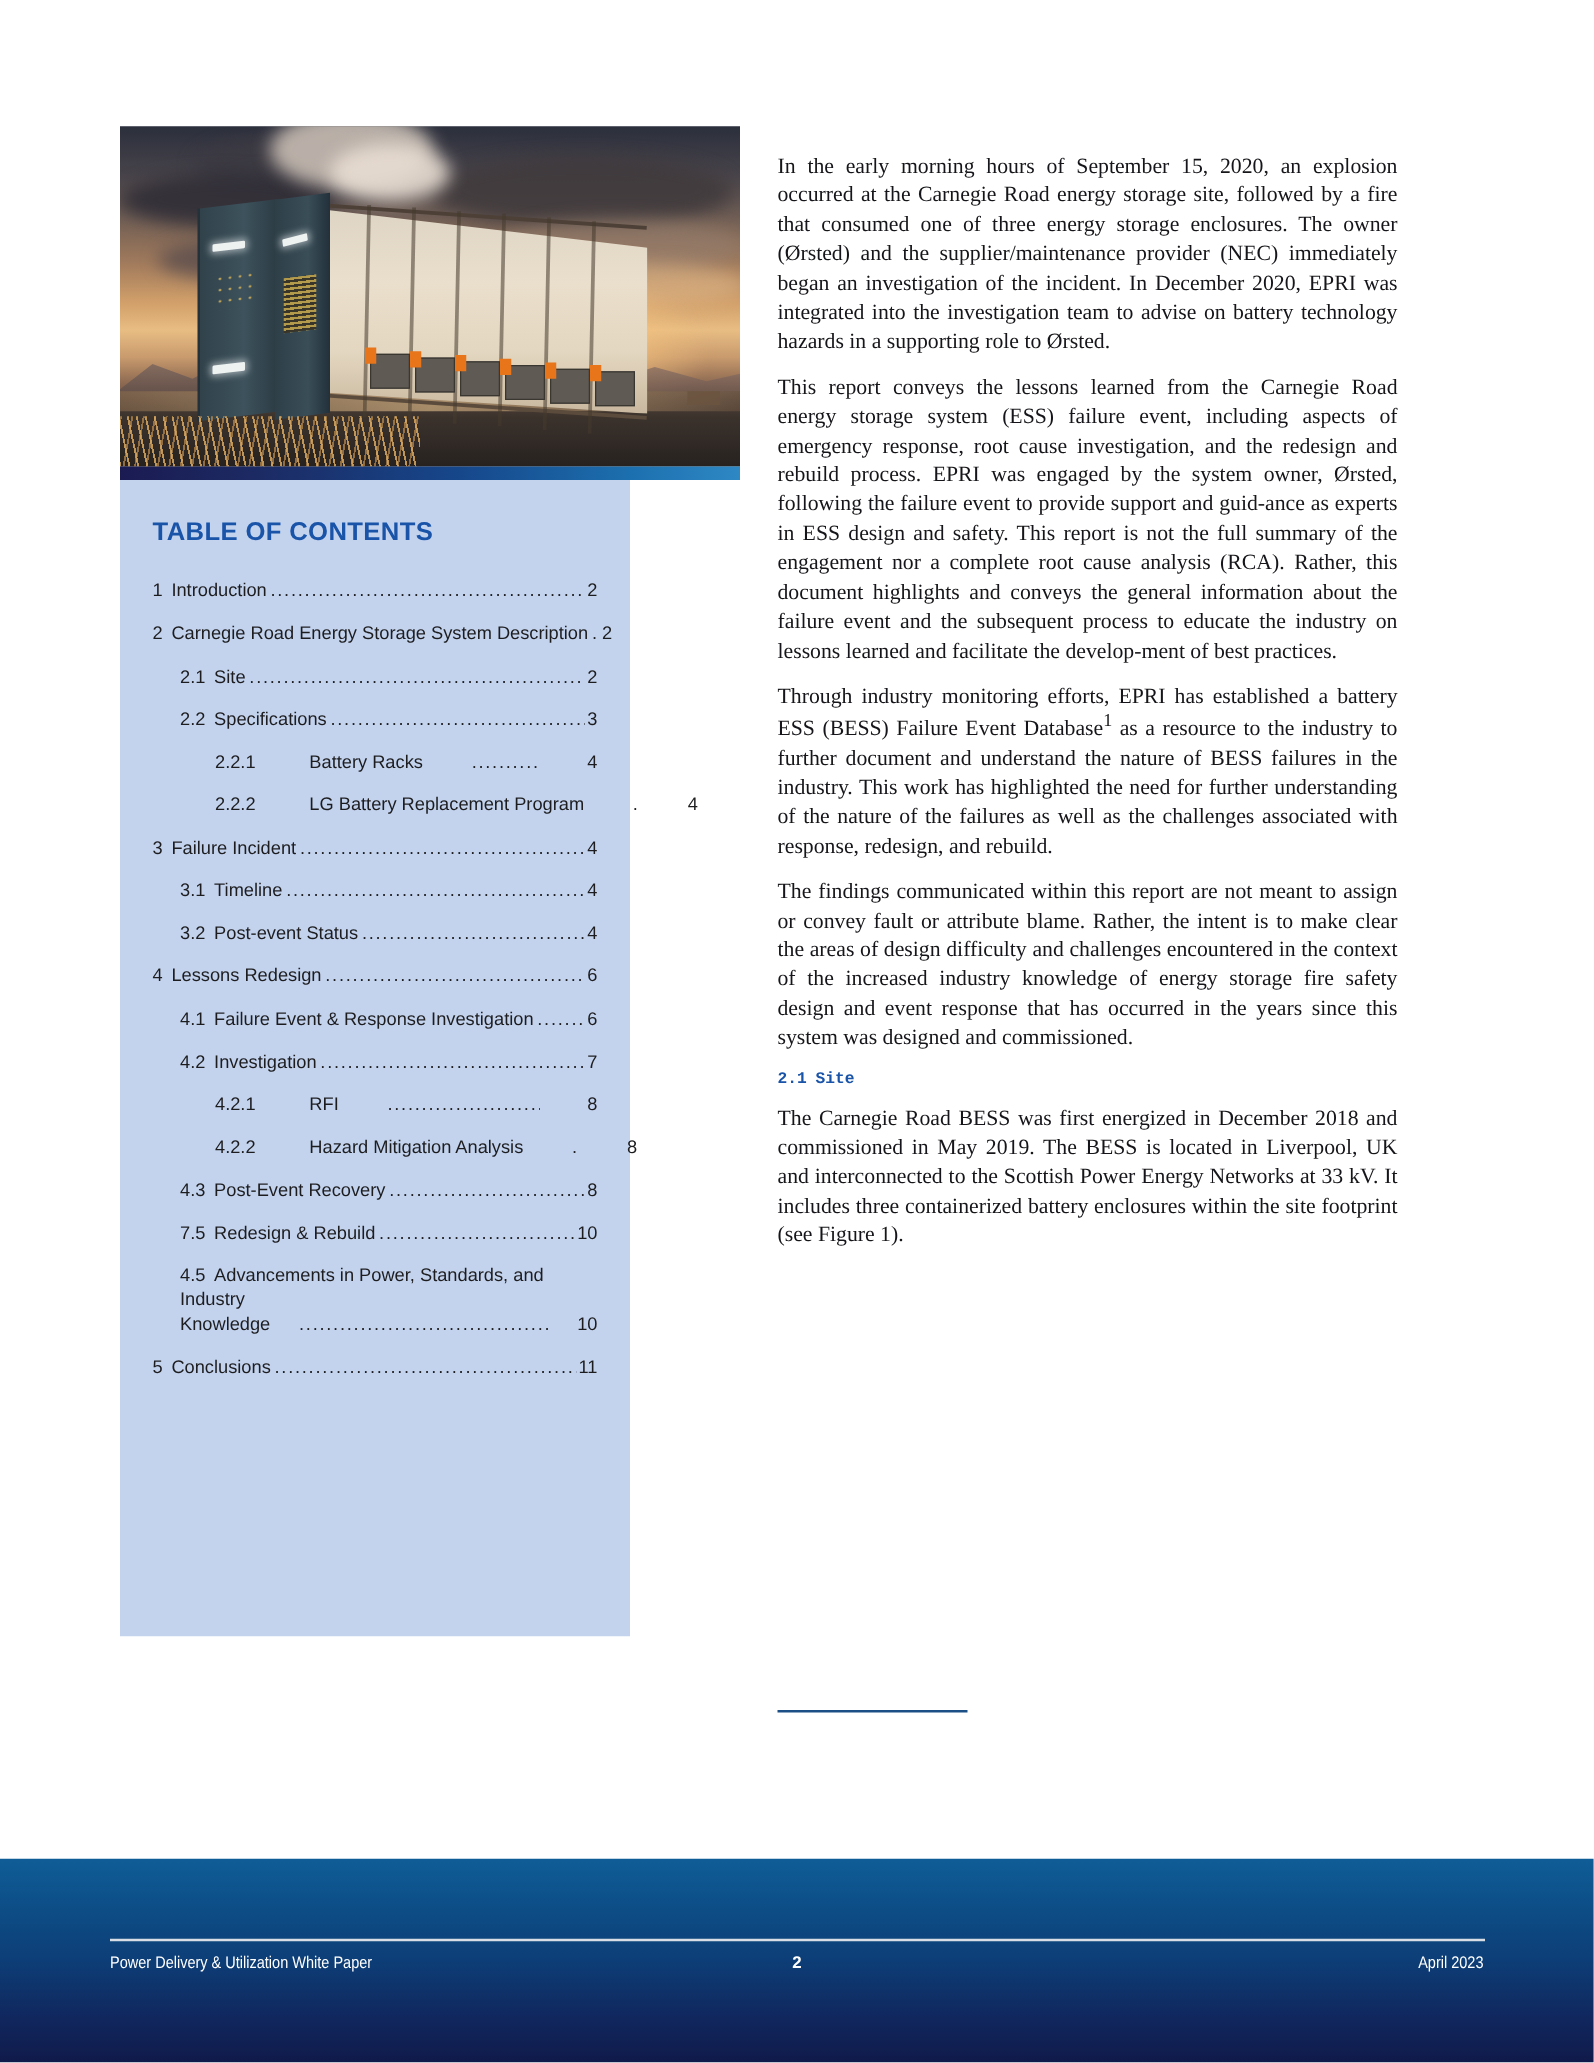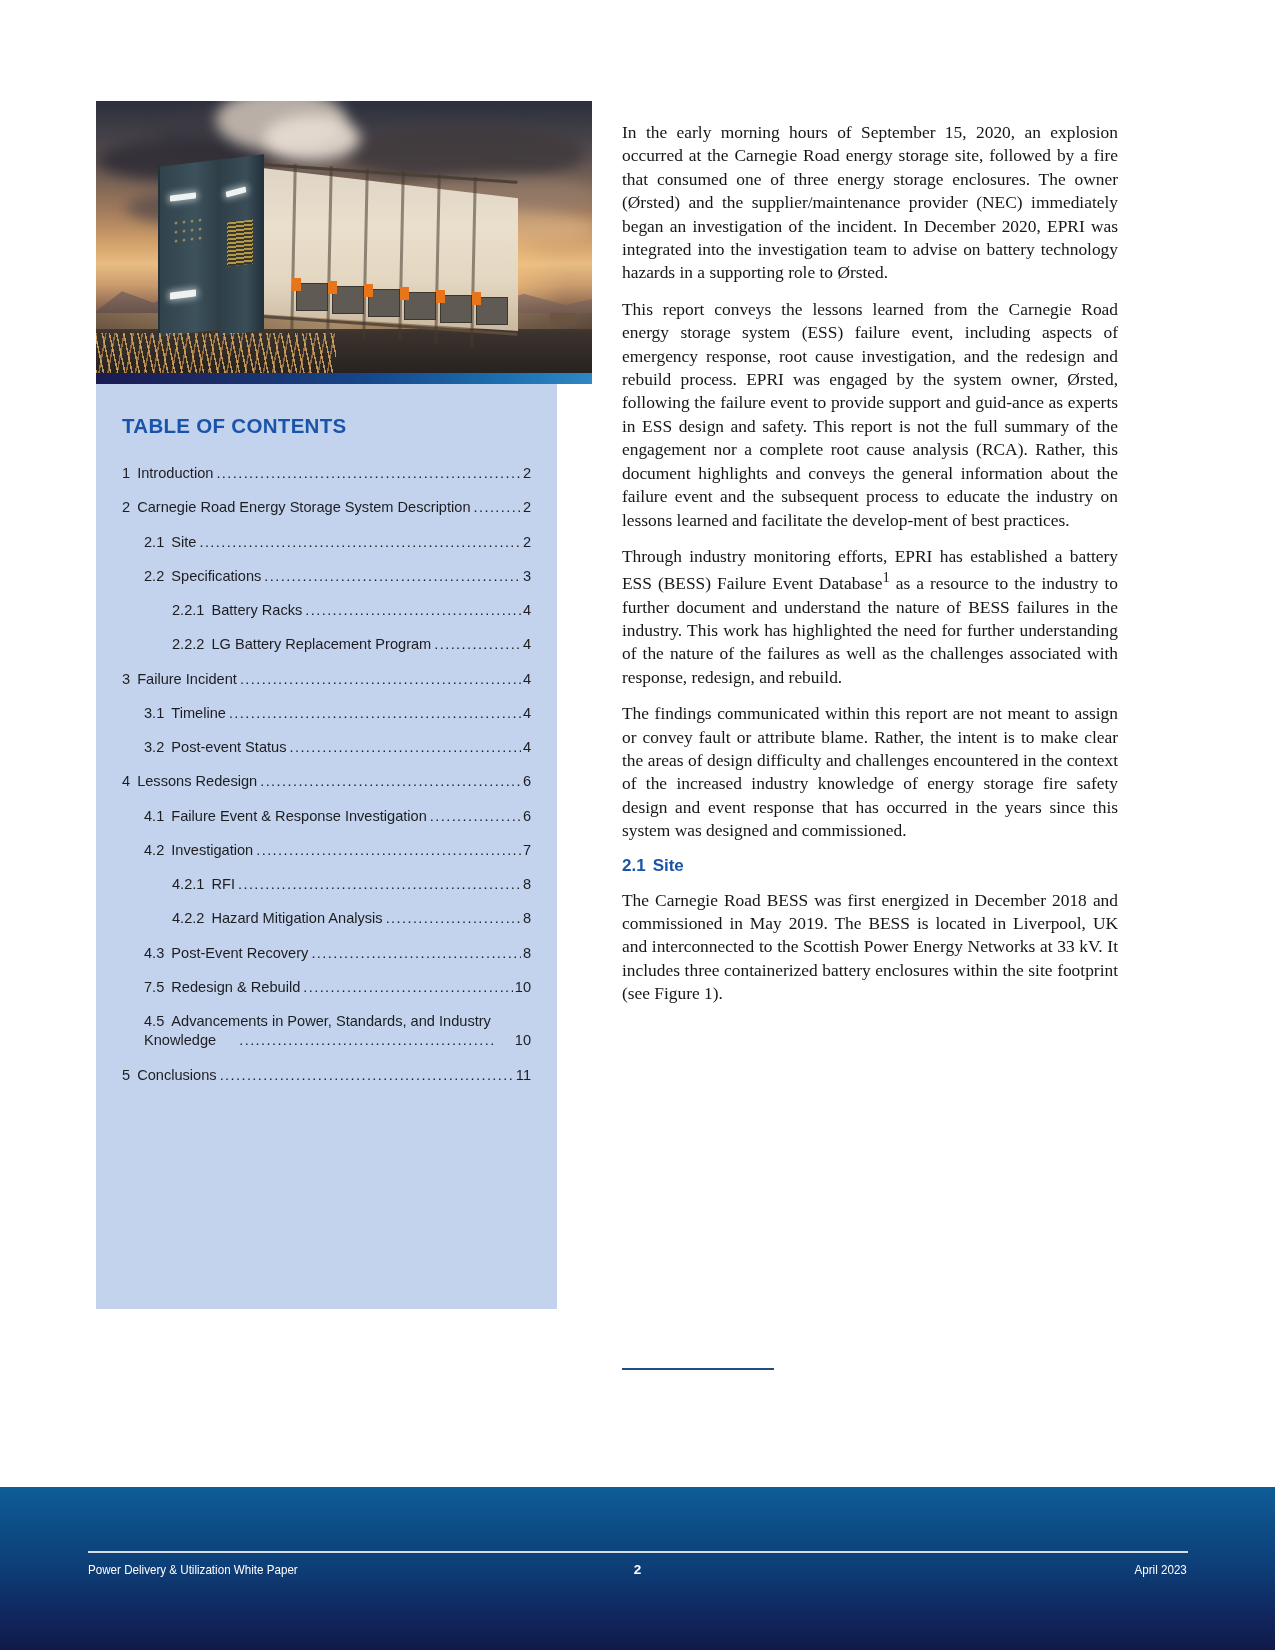--- a/index.html
+++ b/index.html
@@ -140,21 +140,21 @@
   }
 
   
   #hero-divider {
     width: 496px; height: 11px;
     background: linear-gradient(to right, #1b1b52 0%, #1c2a63 22%, #16478b 55%, #1c6fae 82%, #2e88c4 100%);
   }
 
   
   #toc-panel {
-    width: 461px;
+    width: 408px;
     background: #c3d3ee;
     padding: 30px 26px 42px 26px;
     box-sizing: border-box;
     min-height: 925px;
   }
   #toc-title {
     font-family: "Liberation Sans", sans-serif;
     font-weight: bold;
     font-size: 20.5px;
     letter-spacing: .3px;
@@ -165,21 +165,21 @@
     display: flex;
     align-items: baseline;
     font-family: "Liberation Sans", sans-serif;
     font-size: 14.6px;
     color: #1d1d1f;
     margin-bottom: 15px;
     line-height: 1.32;
   }
   .toc-row.lvl1 { margin-left: 0px; }
   .toc-row.lvl2 { margin-left: 22px; }
-  .toc-row.lvl3 { margin-left: 50px; }
+  .toc-row.lvl3 { margin-left: 50px; gap: 36px; }
   .toc-num { white-space: nowrap; margin-right: 7px; }
   .toc-label { white-space: nowrap; }
   .toc-dots {
     flex: 1 1 auto;
     overflow: hidden;
     white-space: nowrap;
     color: #1d1d1f;
     letter-spacing: 1.4px;
     margin: 0 2px 0 3px;
     min-width: 6px;
@@ -202,23 +202,23 @@
     font-size: 25.5px;
     color: #1a54a8;
     letter-spacing: .2px;
     margin: 0;
     line-height: 1.17;
     border-bottom: 2.3px solid #1a54a8;
     padding-bottom: 5px;
   }
   h1.sec .num { margin-right: 11px; }
   h2.sub {
-    font-family: Liberation Sans, sans-serif;
+    font-family: Liberation Mono, monospace;
     font-weight: bold;
-    font-size: 17px;
+    font-size: 13px;
     color: #1a54a8;
     margin: 13px 0 8px 0;
   }
   h2.sub .num { margin-right: 7px; }
   p.body {
     font-family: "Liberation Serif", serif;
     font-size: 17.4px;
     line-height: 1.345;
     color: #16161a;
     text-align: justify;

